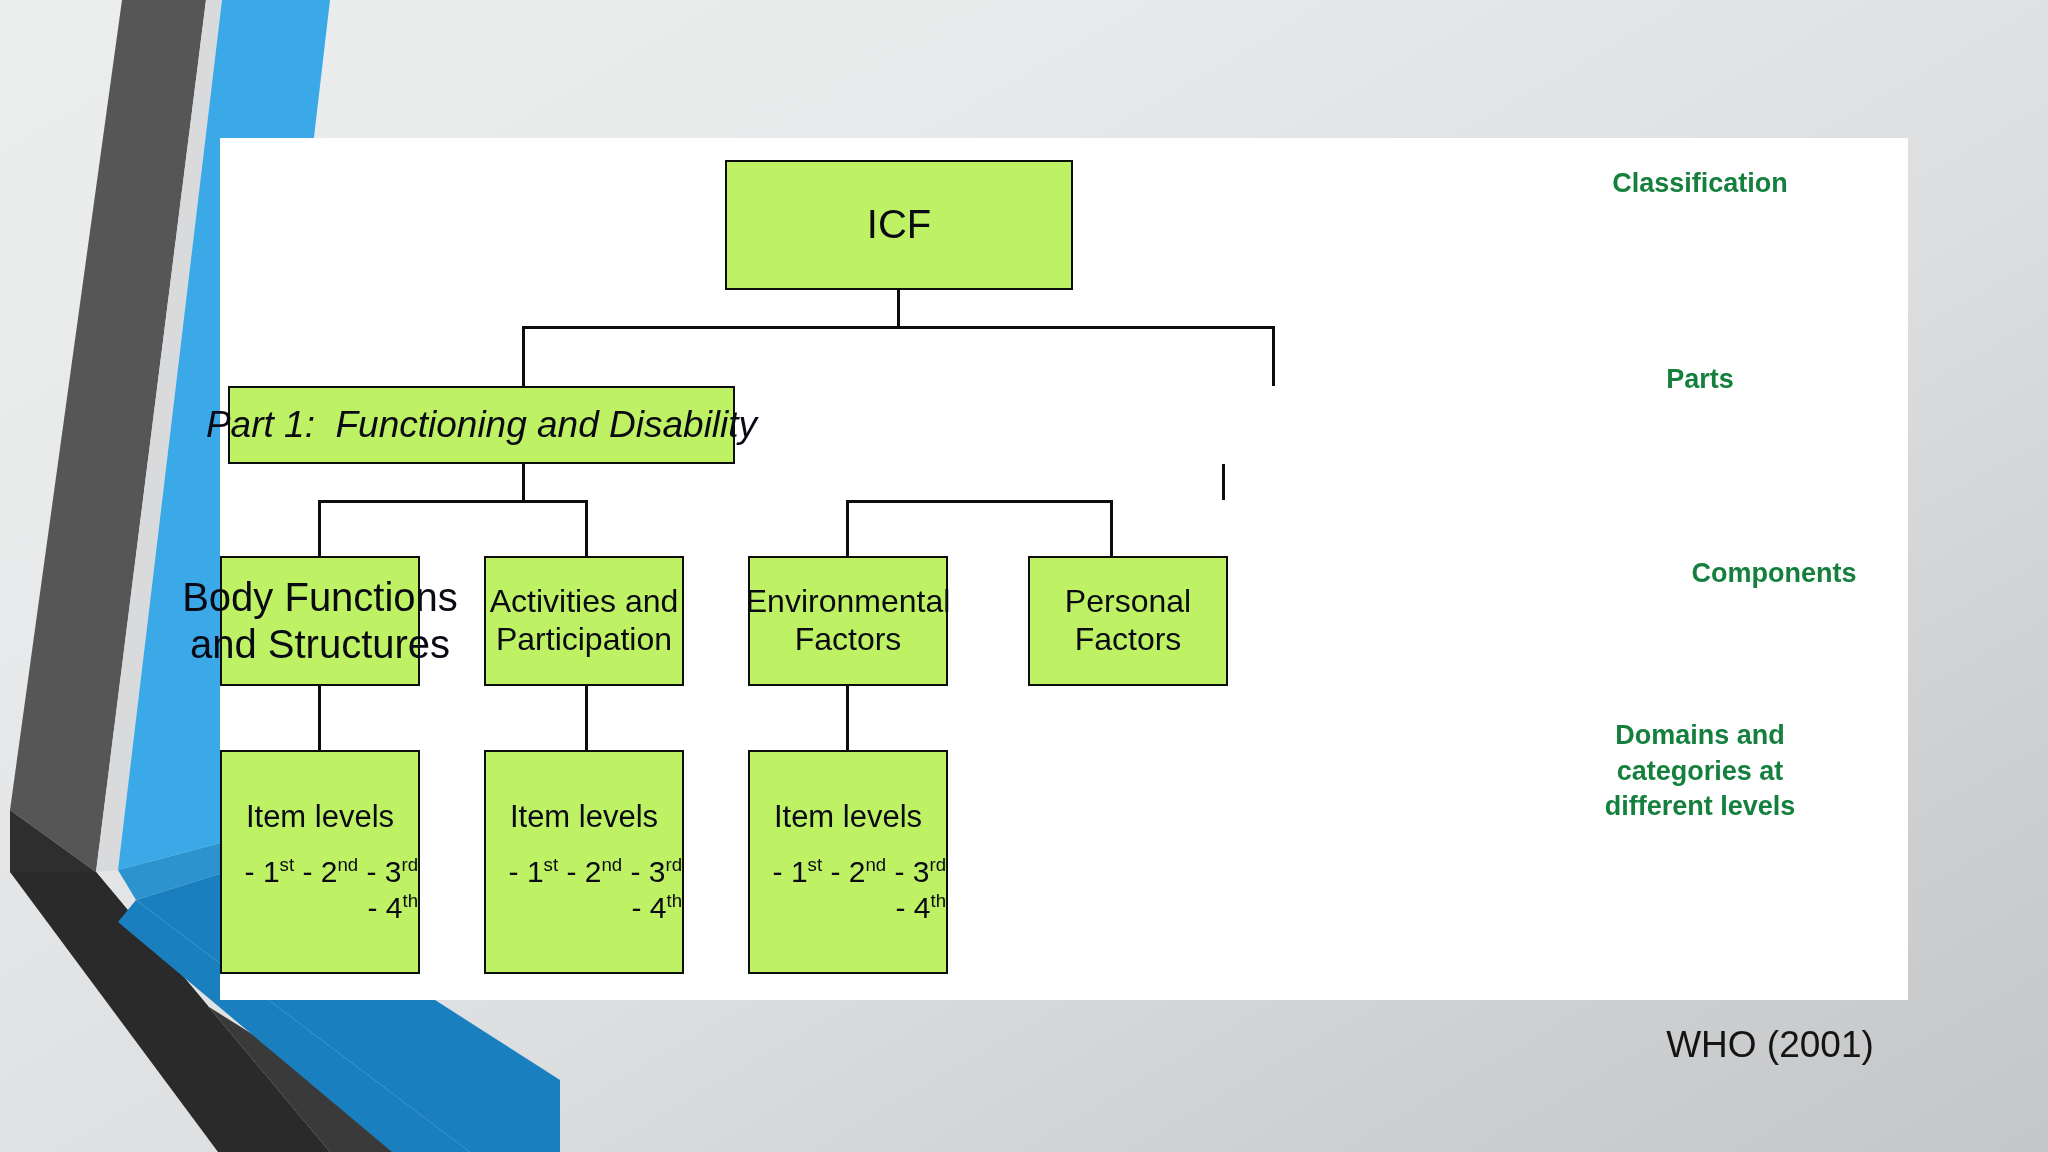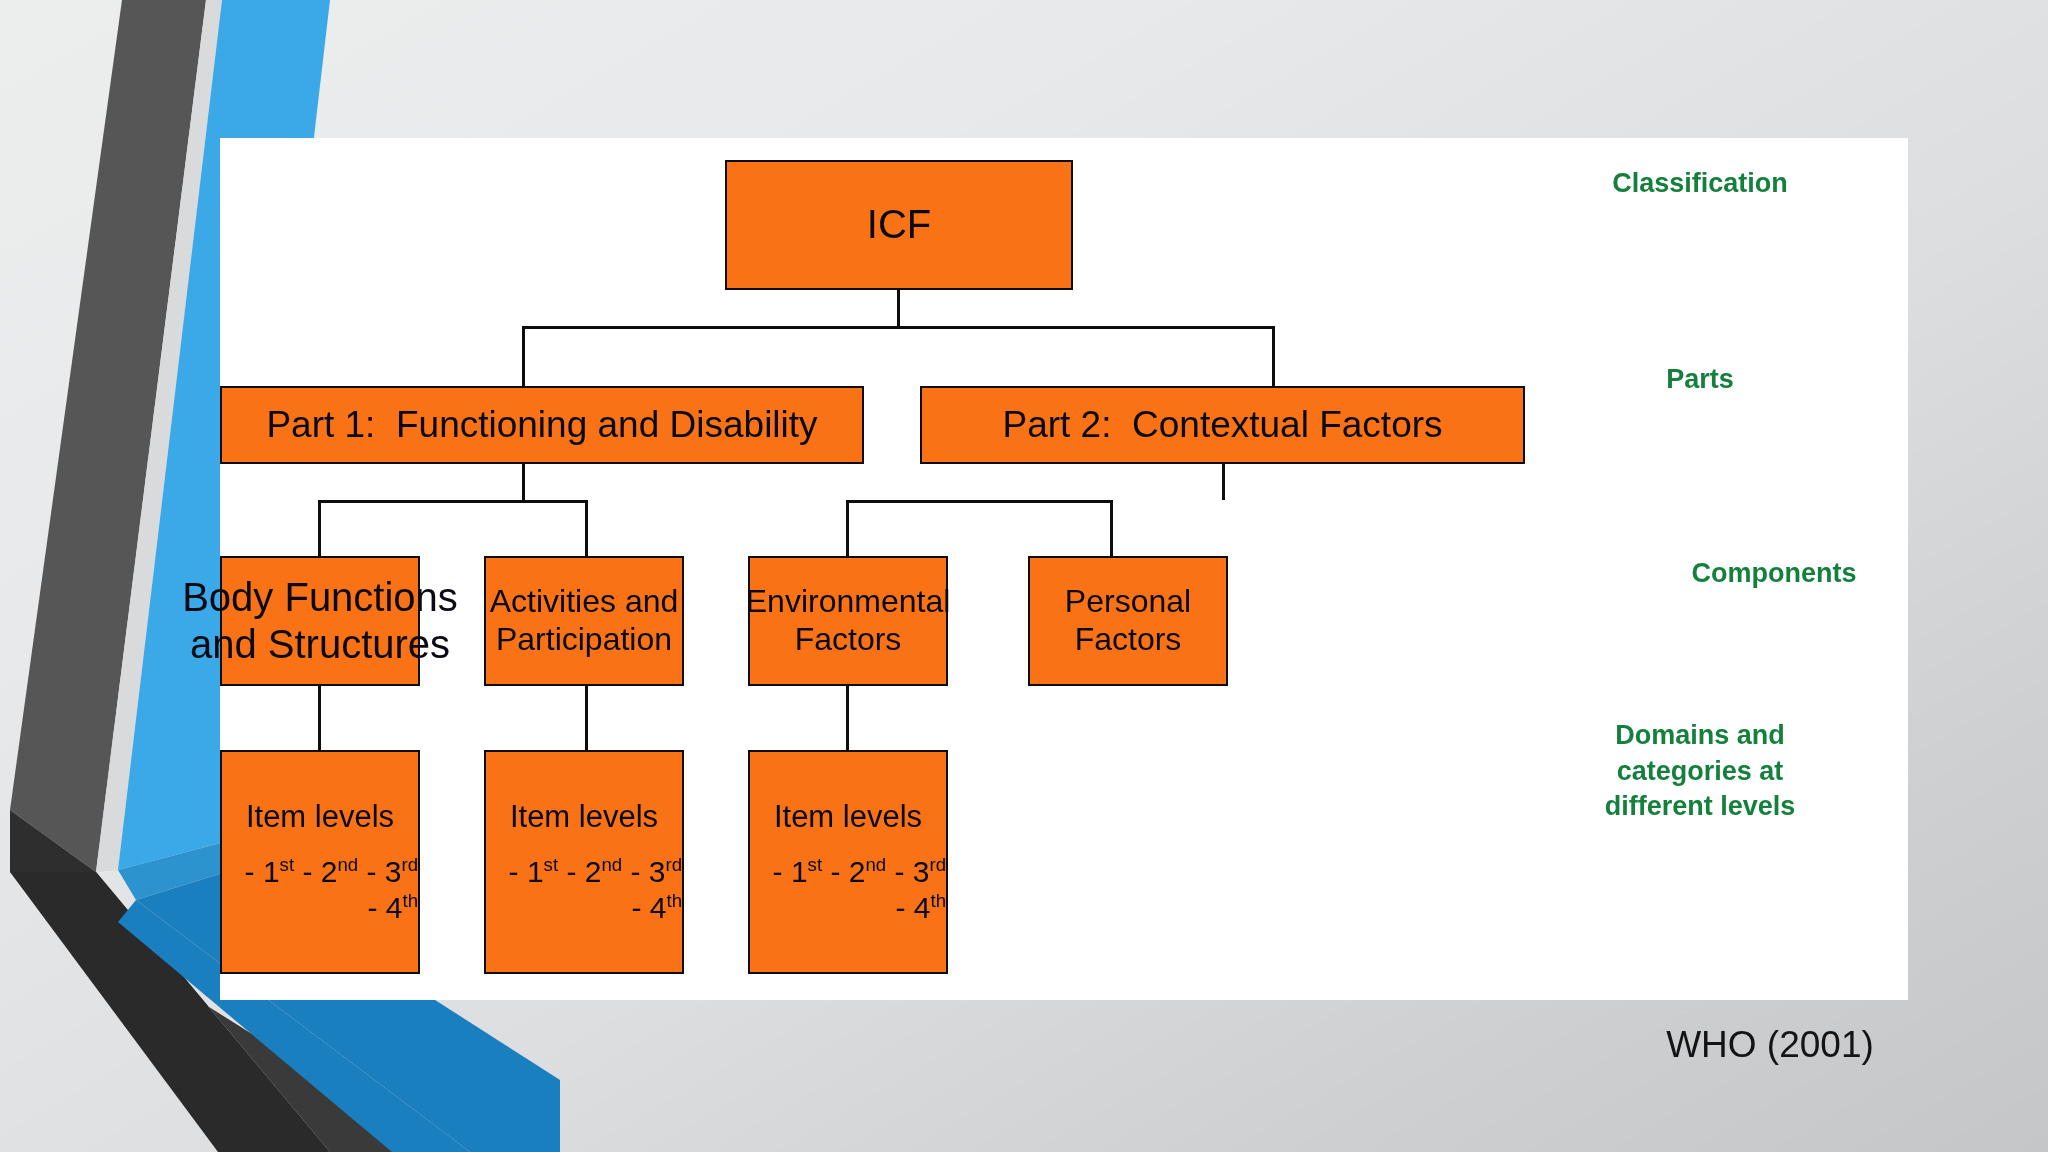--- a/index.html
+++ b/index.html
@@ -27,35 +27,35 @@
     top: 138px;
     width: 1688px;
     height: 862px;
     background: #ffffff;
   }
 
   
   .box {
     position: absolute;
     box-sizing: border-box;
-    background: #f97316;
+    background: #bef264;
     border: 2px solid #0d0d0d;
     color: #0a0a14;
     display: flex;
     flex-direction: column;
     align-items: center;
     justify-content: center;
     text-align: center;
     line-height: 1.18;
     font-weight: 400;
   }
   .box .ln { display: block; white-space: pre; }
 
   .b-icf       { left: 505px;  top: 22px;  width: 348px; height: 130px; font-size: 40px; }
-  .b-part1     { left: 0px;    top: 248px; width: 644px; height: 78px;  font-size: 37px; }
+  .b-part1     { left: 8px;    top: 248px; width: 507px; height: 78px;  font-size: 37px; font-style: italic; }
   .b-part2     { left: 700px;  top: 248px; width: 605px; height: 78px;  font-size: 37px; }
   .b-comp1     { left: 0px;    top: 418px; width: 200px; height: 130px; font-size: 40px; }
   .b-comp2     { left: 264px;  top: 418px; width: 200px; height: 130px; font-size: 32px; }
   .b-comp3     { left: 528px;  top: 418px; width: 200px; height: 130px; font-size: 32px; }
   .b-comp4     { left: 808px;  top: 418px; width: 200px; height: 130px; font-size: 32px; }
   .b-items1    { left: 0px;    top: 612px; width: 200px; height: 224px; }
   .b-items2    { left: 264px;  top: 612px; width: 200px; height: 224px; }
   .b-items3    { left: 528px;  top: 612px; width: 200px; height: 224px; }
 
   .items-title { font-size: 31px; margin-bottom: 19px; }
@@ -142,23 +142,20 @@
     <div class="line v" style="left:365px; top:548px; height:64px;"></div>
     <div class="line v" style="left:626px; top:548px; height:64px;"></div>
 
     <div class="box b-icf">
       <span class="ln">ICF</span>
     </div>
 
     <div class="box b-part1">
       <span class="ln">Part 1:  Functioning and Disability</span>
     </div>
-    <div class="box b-part2">
-      <span class="ln">Part 2:  Contextual Factors</span>
-    </div>
 
     <div class="box b-comp1">
       <span class="ln">Body Functions</span>
       <span class="ln">and Structures</span>
     </div>
     <div class="box b-comp2">
       <span class="ln">Activities and</span>
       <span class="ln">Participation</span>
     </div>
     <div class="box b-comp3">

